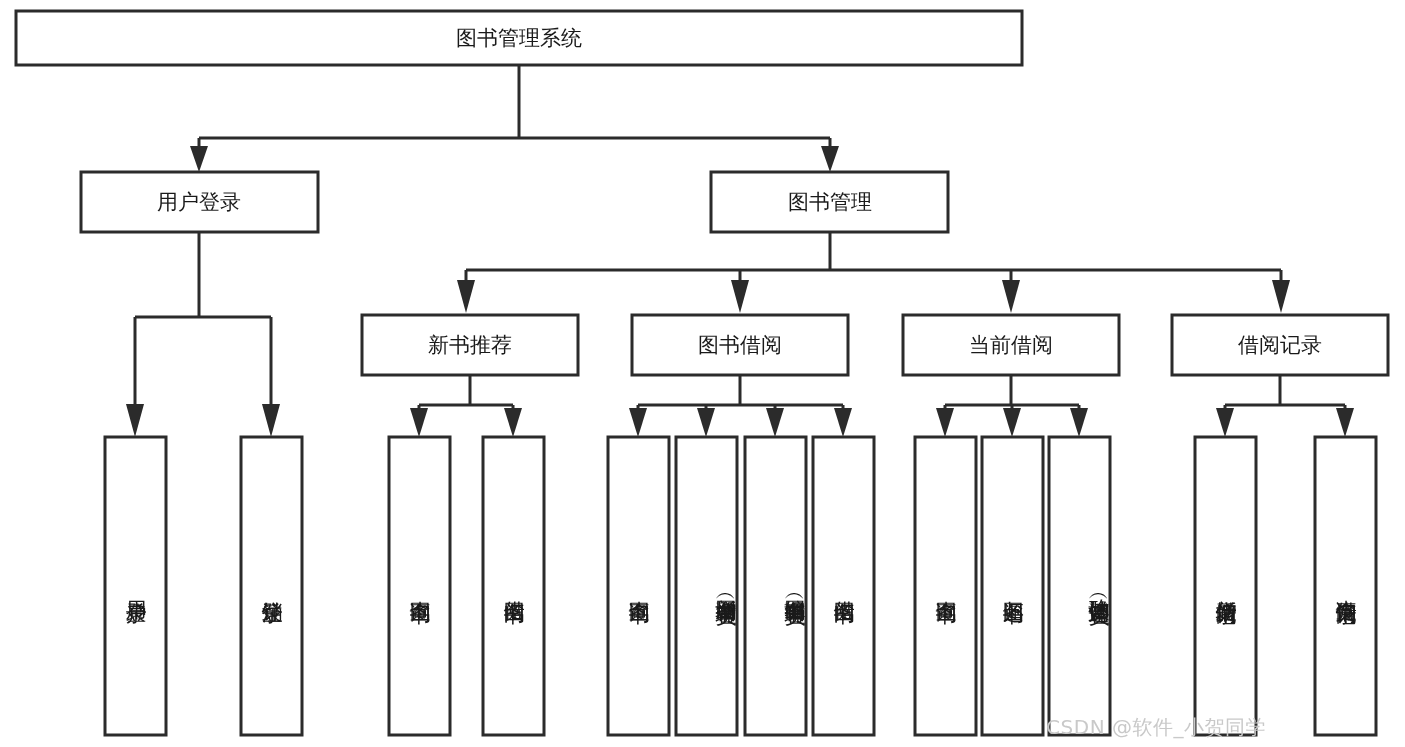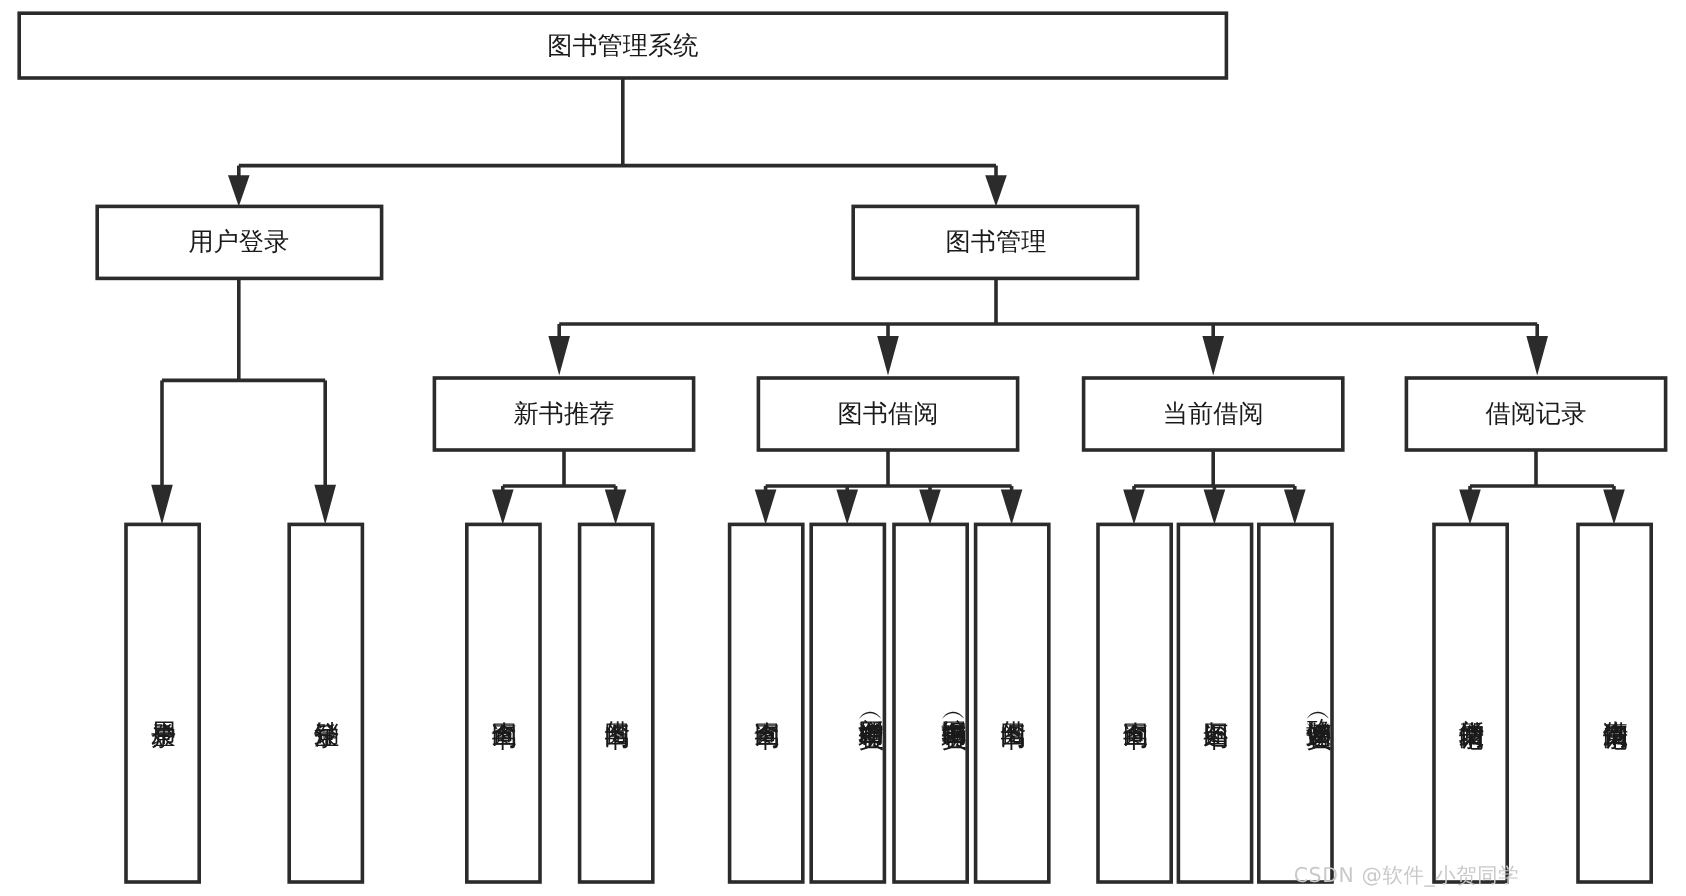--- a/index.html
+++ b/index.html
@@ -63,21 +63,21 @@
     justify-content: center;
     text-align: center;
     white-space: nowrap;
     pointer-events: none;
   }
   .watermark {
     position: absolute;
     right: 8px;
     bottom: 6px;
     font-family: "DejaVu Sans", "Liberation Sans", sans-serif;
-    font-size: 17px;
+    font-size: 20px;
     color: #c9c9c9;
     letter-spacing: 0.5px;
     white-space: nowrap;
   }
 </style>
 </head>
 <body>
 
 <div id="diagram-root">
 

